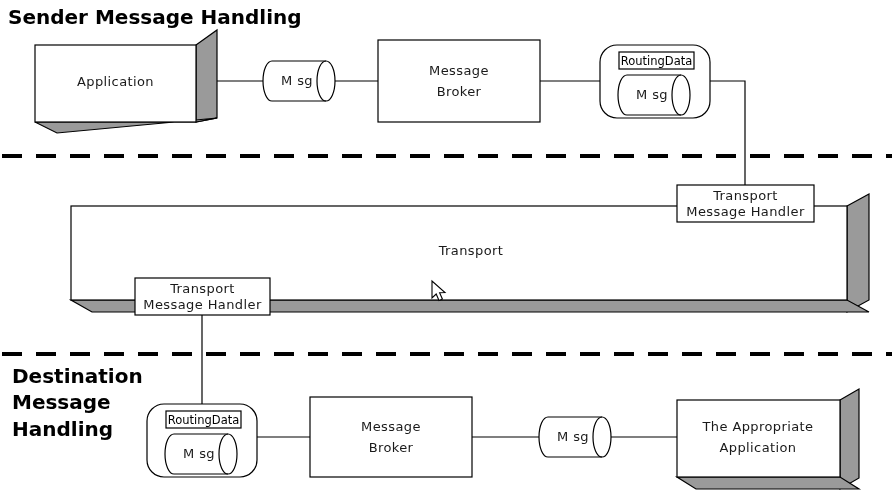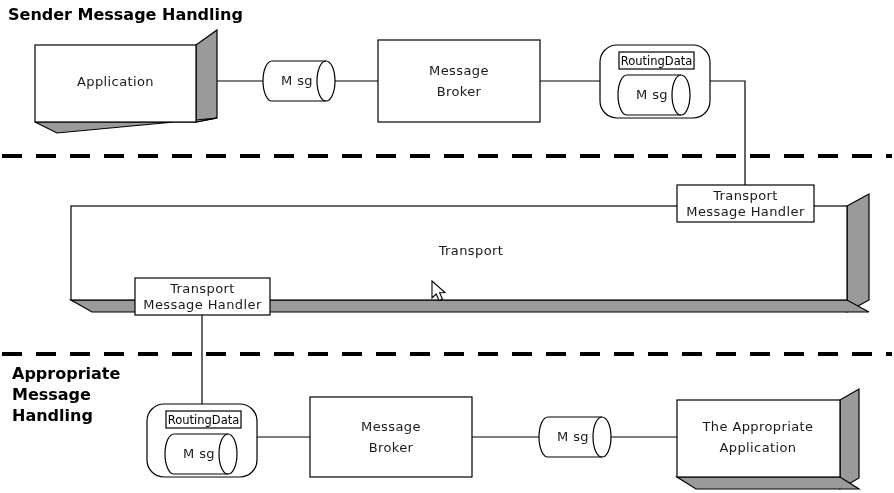--- a/index.html
+++ b/index.html
@@ -56,21 +56,21 @@
   .lbl-small {
     font-family: "DejaVu Sans", sans-serif;
     font-size: 11.5px;
     fill: #000000;
     text-anchor: middle;
     dominant-baseline: middle;
   }
   .section-title {
     position: absolute;
     font-family: "DejaVu Sans", sans-serif;
-    font-size: 16px;
+    font-size: 20px;
     font-weight: bold;
     color: #000000;
     line-height: 1.32;
     white-space: pre-line;
   }
   #title-sender { left: 8px; top: 4px; }
   #title-destination { left: 12px; top: 363px; }
   .cursor-layer { position: absolute; left: 0; top: 0; pointer-events: none; }
 </style>
 </head>
@@ -173,21 +173,21 @@
       <polygon class="shape-side" points="677,477 840,477 859,489 696,489"></polygon>
       <rect class="shape-stroke" x="677" y="400" width="163" height="77"></rect>
       <text class="lbl" x="758" y="427">The Appropriate</text>
       <text class="lbl" x="758" y="448">Application</text>
     </g>
 
   </svg>
 
   <div class="section-title" id="title-sender">Sender Message Handling</div>
 
-  <div class="section-title" id="title-destination">Appropriate
+  <div class="section-title" id="title-destination">Destination
 Message
 Handling</div>
 
   <svg class="cursor-layer" width="894" height="493" viewBox="0 0 894 493">
     <g id="cursor-arrow" transform="translate(432,281)">
       <polygon points="0,0 0,17 4.2,13 7,19.5 10.4,18 7.6,11.8 13,11.6" fill="#ffffff" stroke="#000000" stroke-width="1.1" stroke-linejoin="miter"></polygon>
     </g>
   </svg>
 
 </div>

